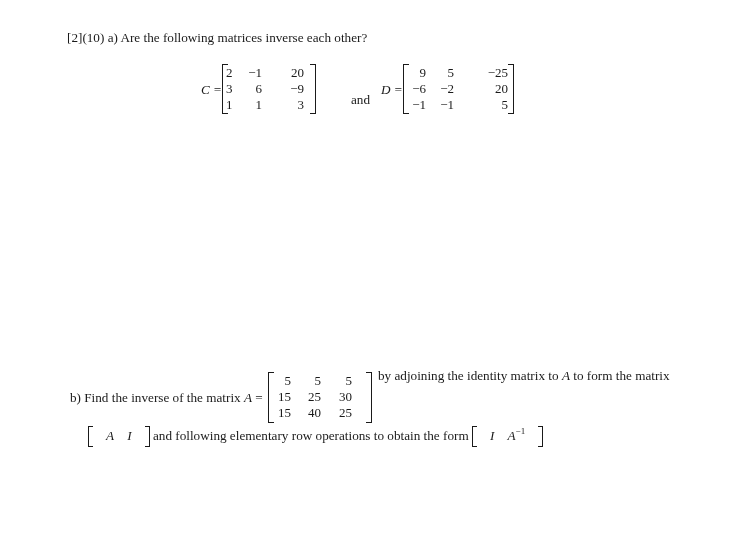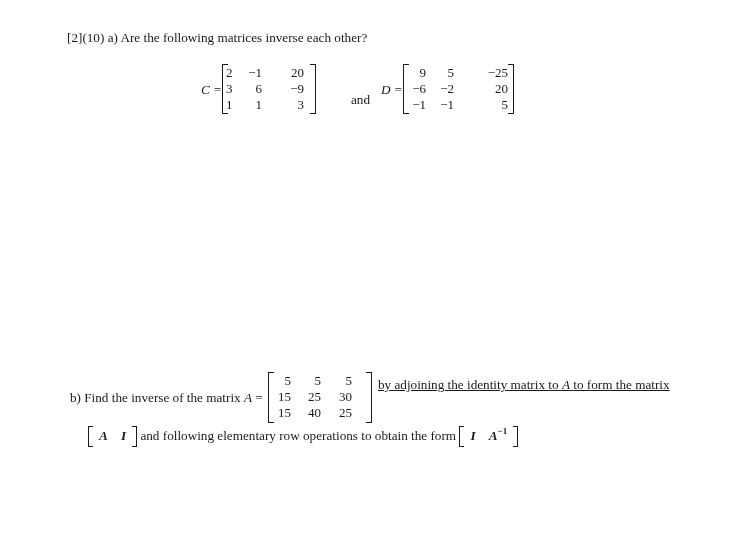--- a/index.html
+++ b/index.html
@@ -7,21 +7,21 @@
          font-family:"Liberation Serif", "DejaVu Serif", serif; color:#1a1a1a; }
   .abs { position:absolute; white-space:nowrap; }
   .txt { font-size:13.2px; line-height:16px; }
   .it { font-style:italic; }
   .mat { position:absolute; }
   .brk { position:absolute; top:0; bottom:0; width:5px; border-top:1.3px solid #1a1a1a; border-bottom:1.3px solid #1a1a1a; }
   .brk.l { left:0; border-left:1.3px solid #1a1a1a; }
   .brk.r { right:0; border-right:1.3px solid #1a1a1a; }
   .grid { position:absolute; display:grid; font-size:13px; line-height:16px; }
   .grid span { text-align:right; }
-  .sbr { display:inline-block; position:relative; padding:0 11px;font-weight:bold; }
+  .sbr { display:inline-block; position:relative; padding:0 18px; }
   .sbr::before, .sbr::after { content:""; position:absolute; top:-2px; bottom:-3px; width:4px;
       border-top:1.2px solid #1a1a1a; border-bottom:1.2px solid #1a1a1a; }
   .sbr::before { left:0; border-left:1.2px solid #1a1a1a; }
   .sbr::after { right:0; border-right:1.2px solid #1a1a1a; }
   sup { font-size:9px; vertical-align:6px; line-height:0; }
 </style>
 </head>
 <body>
 
 <div class="abs txt" style="left:52px; top:30px;margin-left:15px;">[2](10) a) Are the following matrices inverse each other?</div>
@@ -78,21 +78,21 @@
     <span>5</span>
     <span>15</span>
     <span>25</span>
     <span>30</span>
     <span>15</span>
     <span>40</span>
     <span>25</span>
   </div>
 </div>
 
-<div class="abs txt" style="left:378px; top:377px;text-decoration:underline;">
+<div class="abs txt" style="left:378px; top:368px;">
   <span>by adjoining the identity matrix to</span>
   <span class="it">A</span>
   <span>to form the matrix</span>
 </div>
 
 <div class="abs txt" style="left:88px; top:428px;">
   <span class="sbr it"><span>A</span>&nbsp;&nbsp;&nbsp;&nbsp;<span>I</span></span>
   <span>and following elementary row operations to obtain the form</span>
   <span class="sbr it"><span>I</span>&nbsp;&nbsp;&nbsp;&nbsp;<span>A</span><sup style="font-style:normal">−1</sup></span>
 </div>

